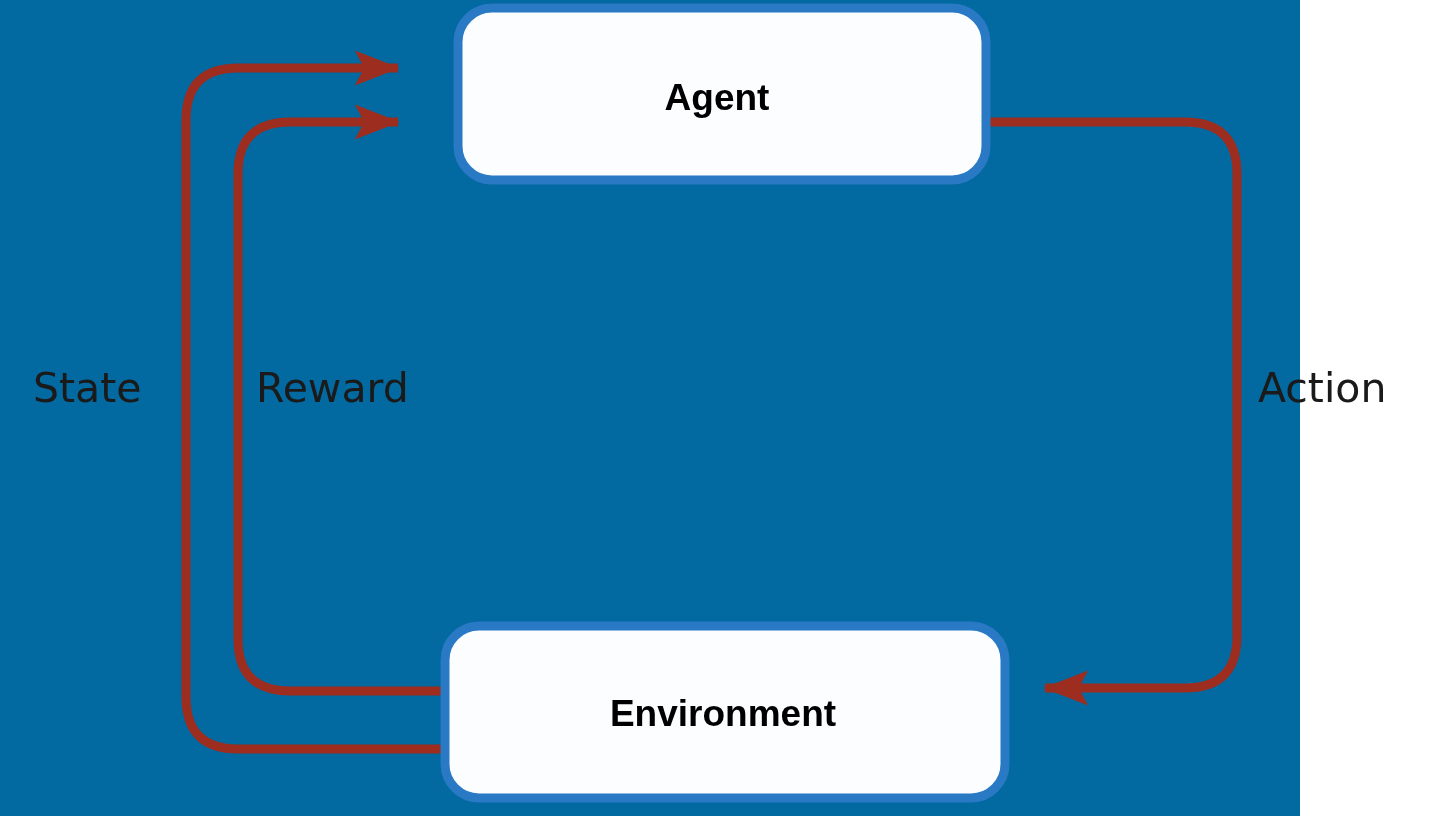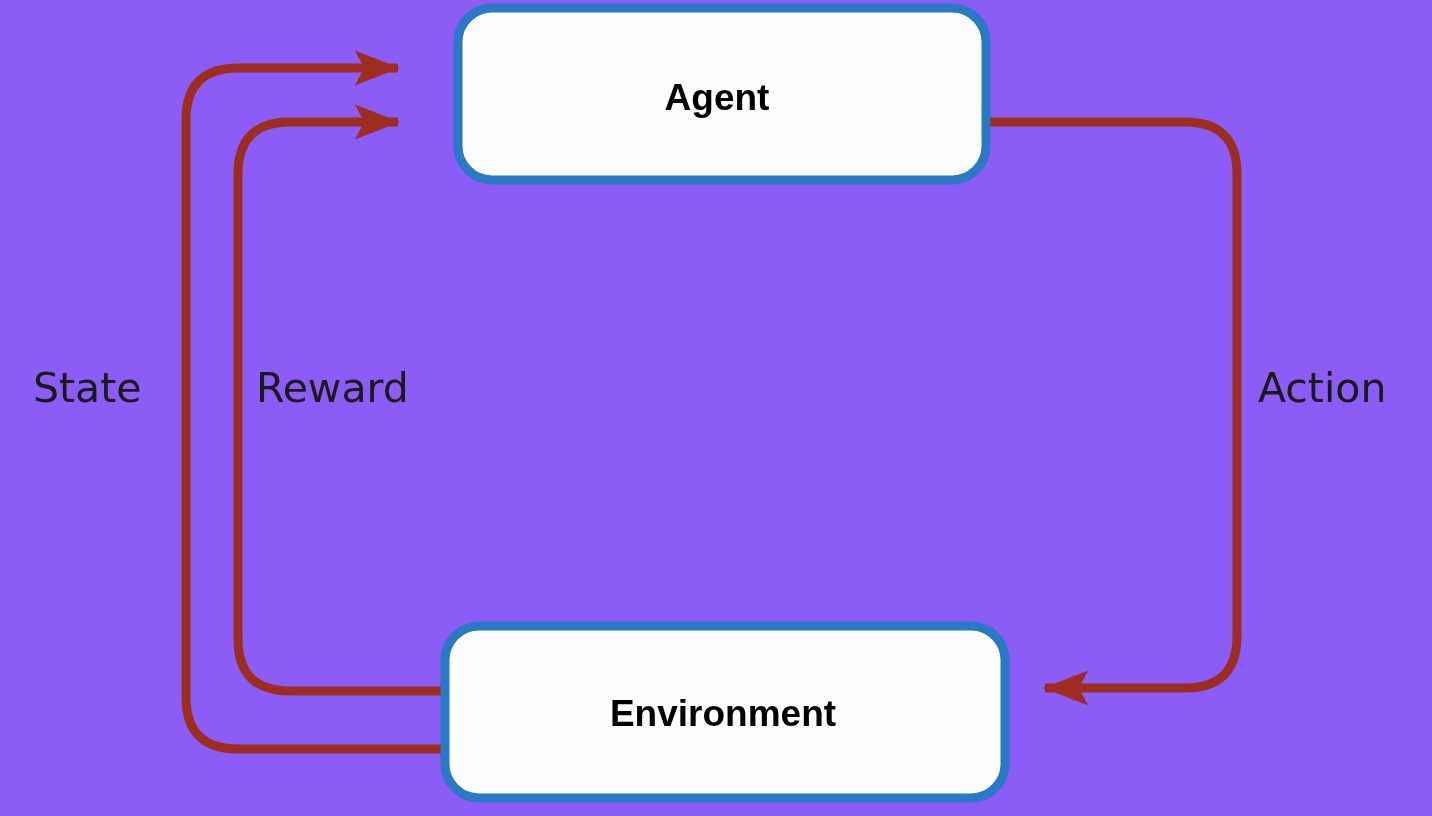--- a/index.html
+++ b/index.html
@@ -8,23 +8,23 @@
     background: #ffffff;
   }
   body {
     width: 1432px;
     height: 816px;
     font-family: "DejaVu Sans", sans-serif;
     overflow: hidden;
   }
   #diagram-root {
     position: relative;
-    width: 1432px;
+    width: 1300px;
     height: 816px;
-    background: #8b5cf6;
+    background: #0369a1;
     text-decoration: underline;
   }
   svg.diagram-canvas {
     position: absolute;
     top: 0;
     left: 0;
     width: 1432px;
     height: 816px;
     display: block;
   }

